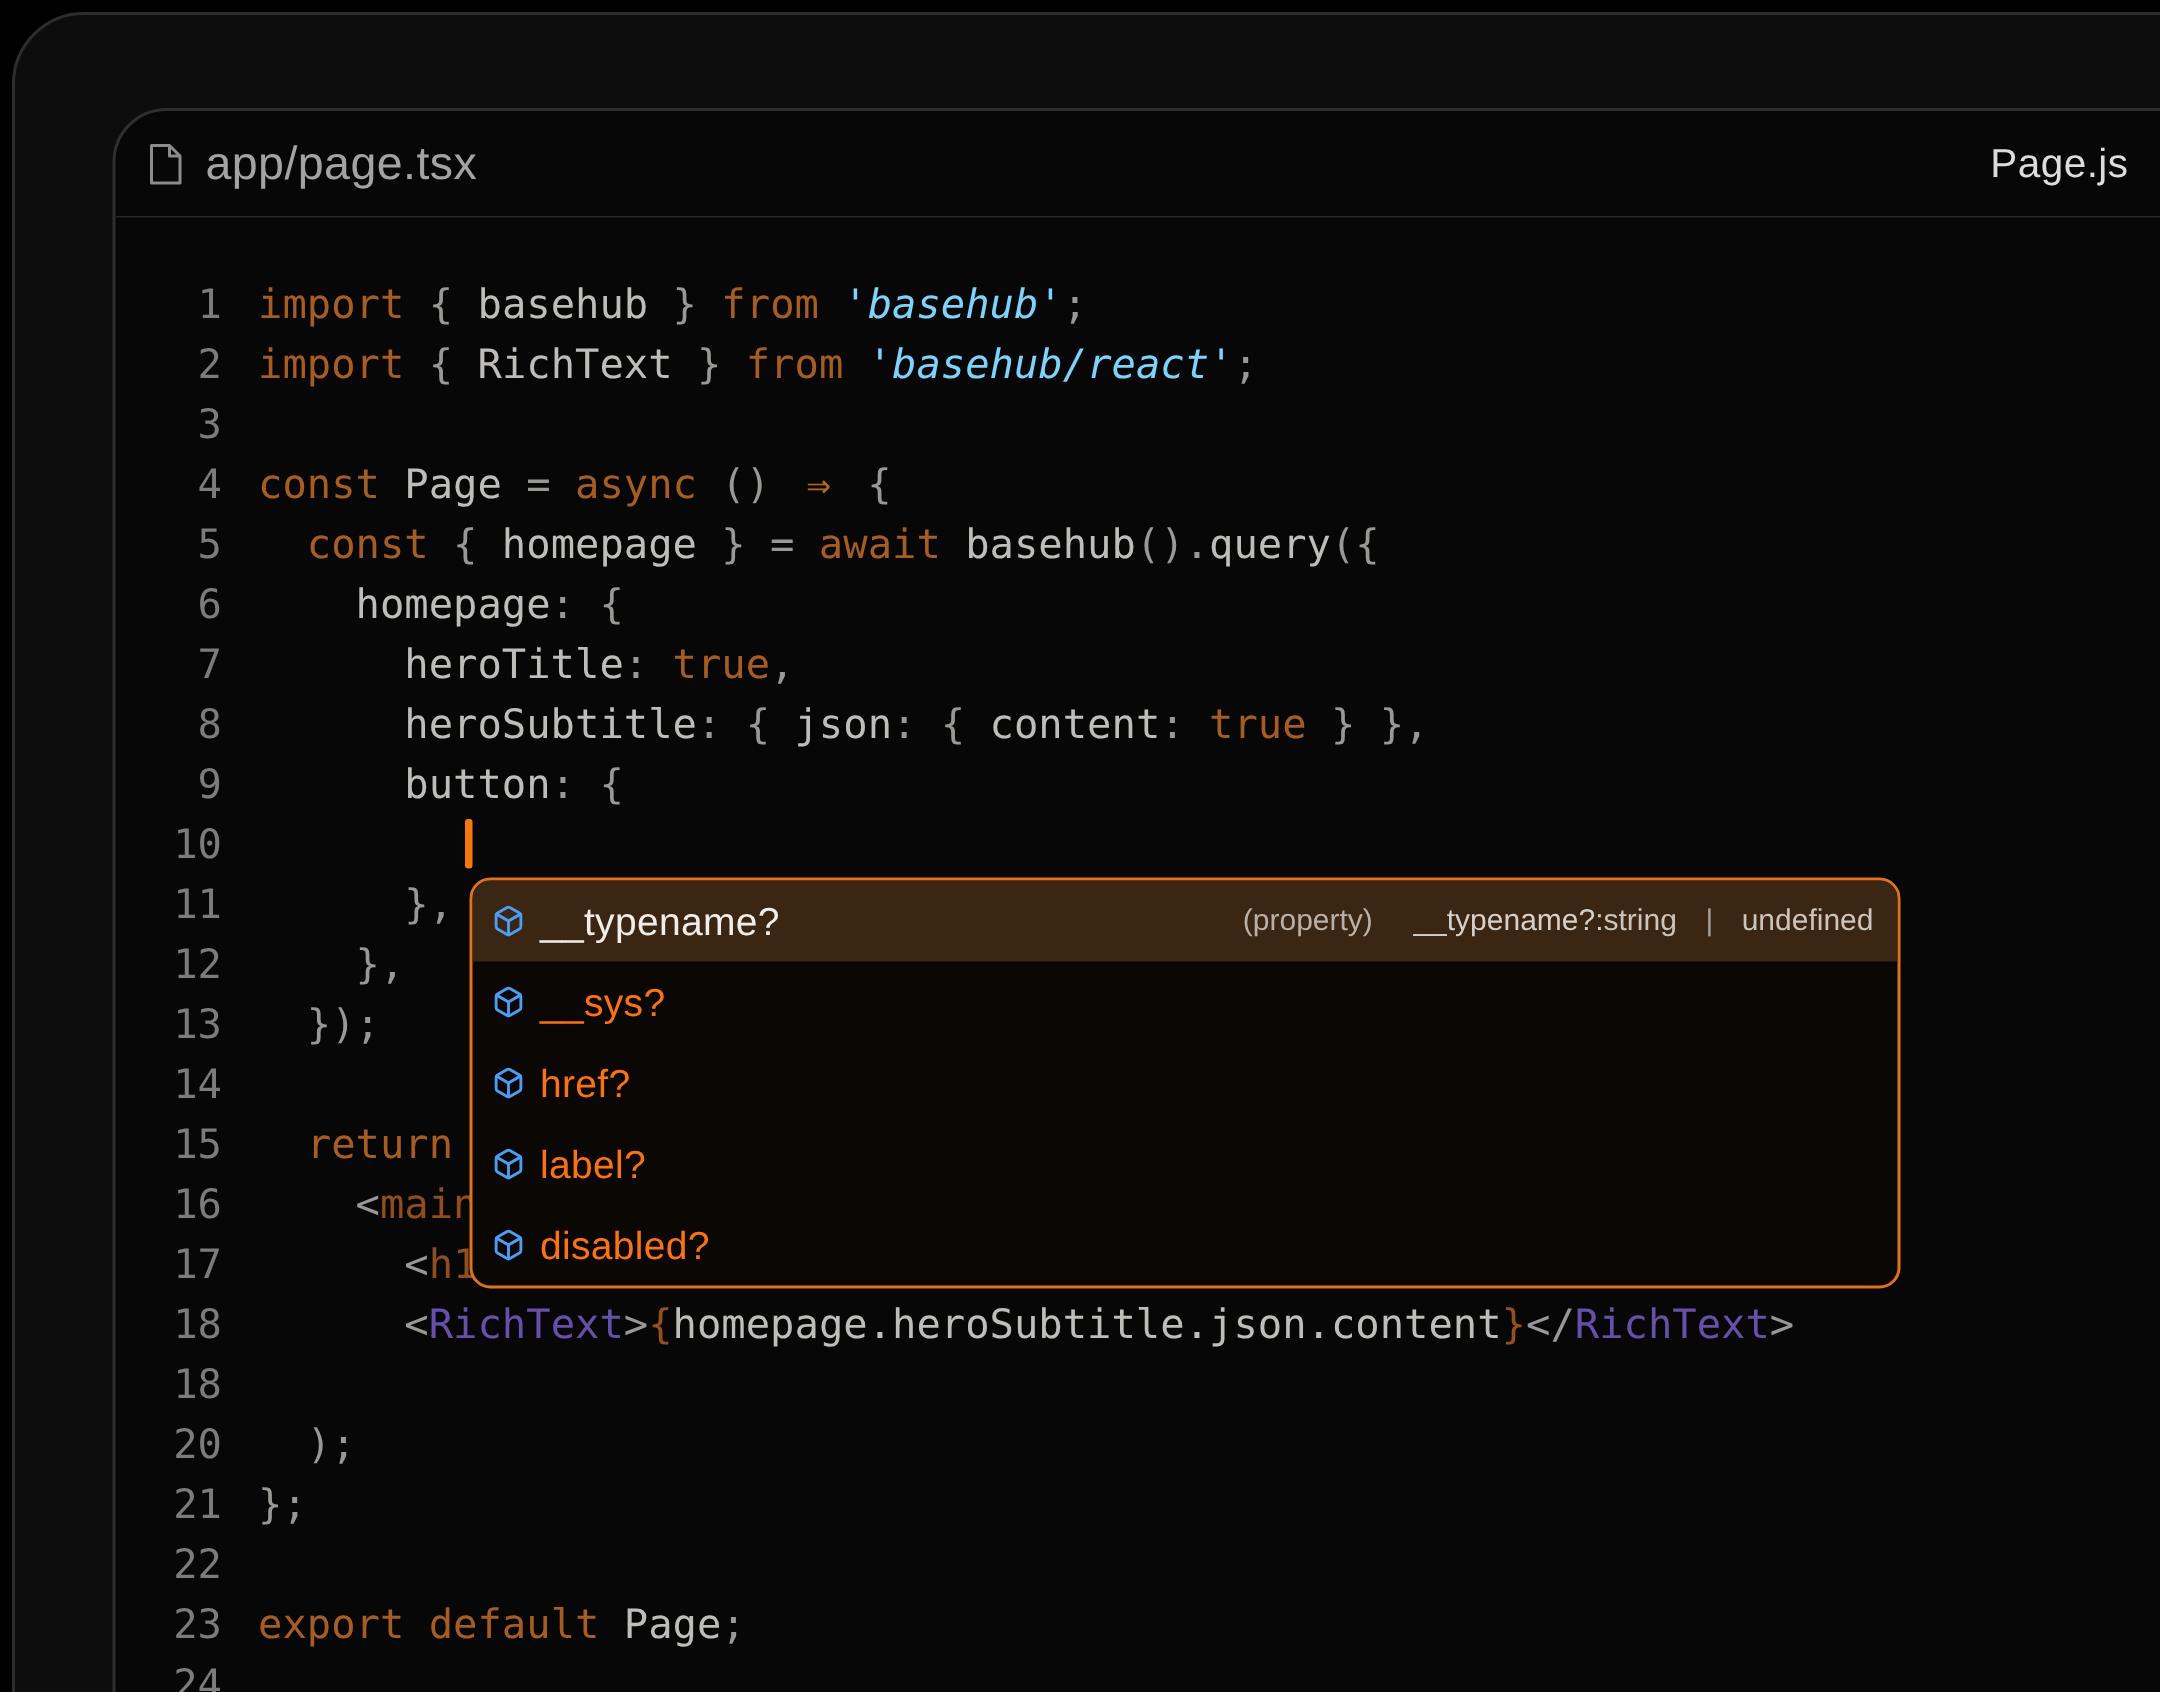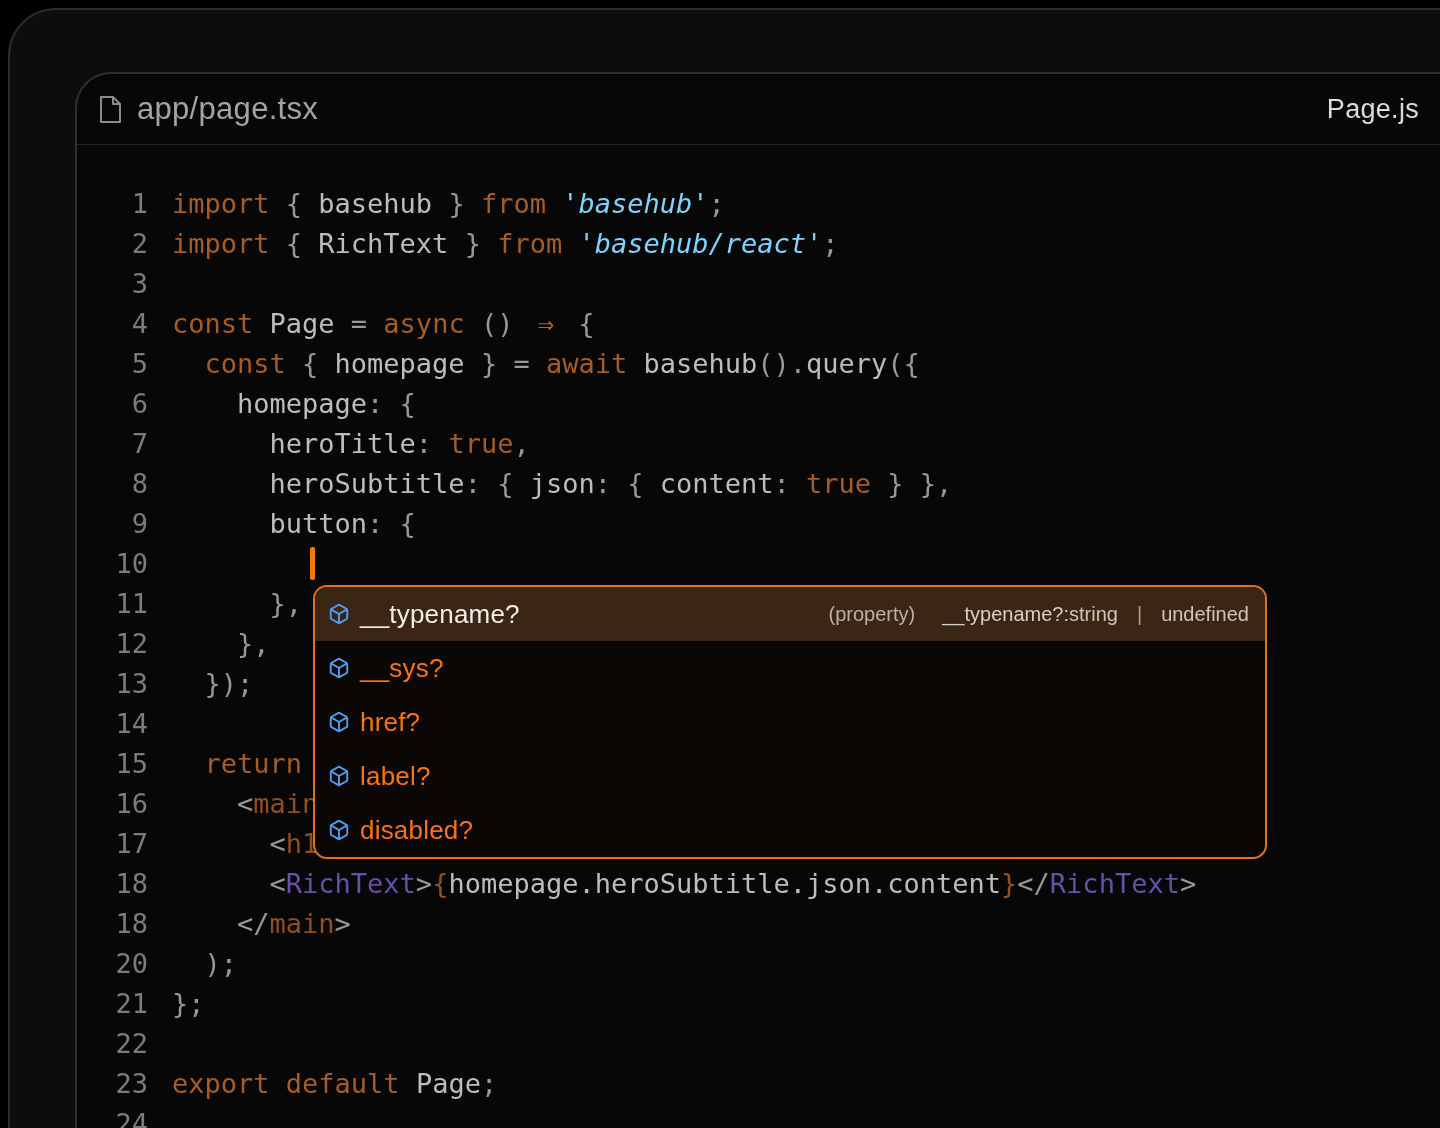--- a/index.html
+++ b/index.html
@@ -102,21 +102,21 @@
         <div class="line"><span class="ln">9</span><span class="txt"><span class="tk-sp">      </span><span class="tk-id">button</span><span class="tk-pn">: {</span></span></div>
         <div class="line"><span class="ln">10</span><span class="txt"><span class="tk-sp">         </span><span class="cursor"></span></span></div>
         <div class="line"><span class="ln">11</span><span class="txt"><span class="tk-sp">      </span><span class="tk-pn">},</span></span></div>
         <div class="line"><span class="ln">12</span><span class="txt"><span class="tk-sp">    </span><span class="tk-pn">},</span></span></div>
         <div class="line"><span class="ln">13</span><span class="txt"><span class="tk-sp">  </span><span class="tk-pn">});</span></span></div>
         <div class="line"><span class="ln">14</span><span class="txt"></span></div>
         <div class="line"><span class="ln">15</span><span class="txt"><span class="tk-sp">  </span><span class="tk-kw">return</span></span></div>
         <div class="line"><span class="ln">16</span><span class="txt"><span class="tk-sp">    </span><span class="tk-pn">&lt;</span><span class="tk-tag">main</span></span></div>
         <div class="line"><span class="ln">17</span><span class="txt"><span class="tk-sp">      </span><span class="tk-pn">&lt;</span><span class="tk-tag">h1</span></span></div>
         <div class="line"><span class="ln">18</span><span class="txt"><span class="tk-sp">      </span><span class="tk-pn">&lt;</span><span class="tk-cmp">RichText</span><span class="tk-pn">&gt;</span><span class="tk-br">{</span><span class="tk-id">homepage.heroSubtitle.json.content</span><span class="tk-br">}</span><span class="tk-pn">&lt;/</span><span class="tk-cmp">RichText</span><span class="tk-pn">&gt;</span></span></div>
-        <div class="line"><span class="ln">18</span><span class="txt"><span class="tk-sp">    </span><span class="tk-pn">&lt;/</span><span class="tk-tag">main</span><span class="tk-pn">&gt;</span></span></div>
+        <div class="line"><span class="ln">18</span></div>
         <div class="line"><span class="ln">20</span><span class="txt"><span class="tk-sp">  </span><span class="tk-pn">);</span></span></div>
         <div class="line"><span class="ln">21</span><span class="txt"><span class="tk-pn">};</span></span></div>
         <div class="line"><span class="ln">22</span><span class="txt"></span></div>
         <div class="line"><span class="ln">23</span><span class="txt"><span class="tk-kw">export</span><span class="tk-pn"> </span><span class="tk-kw">default</span><span class="tk-pn"> </span><span class="tk-id">Page</span><span class="tk-pn">;</span></span></div>
         <div class="line"><span class="ln">24</span><span class="txt"></span></div>
       </div>
   </div>
 
   <div class="popup" id="popup">
       <div class="popup-row selected">

